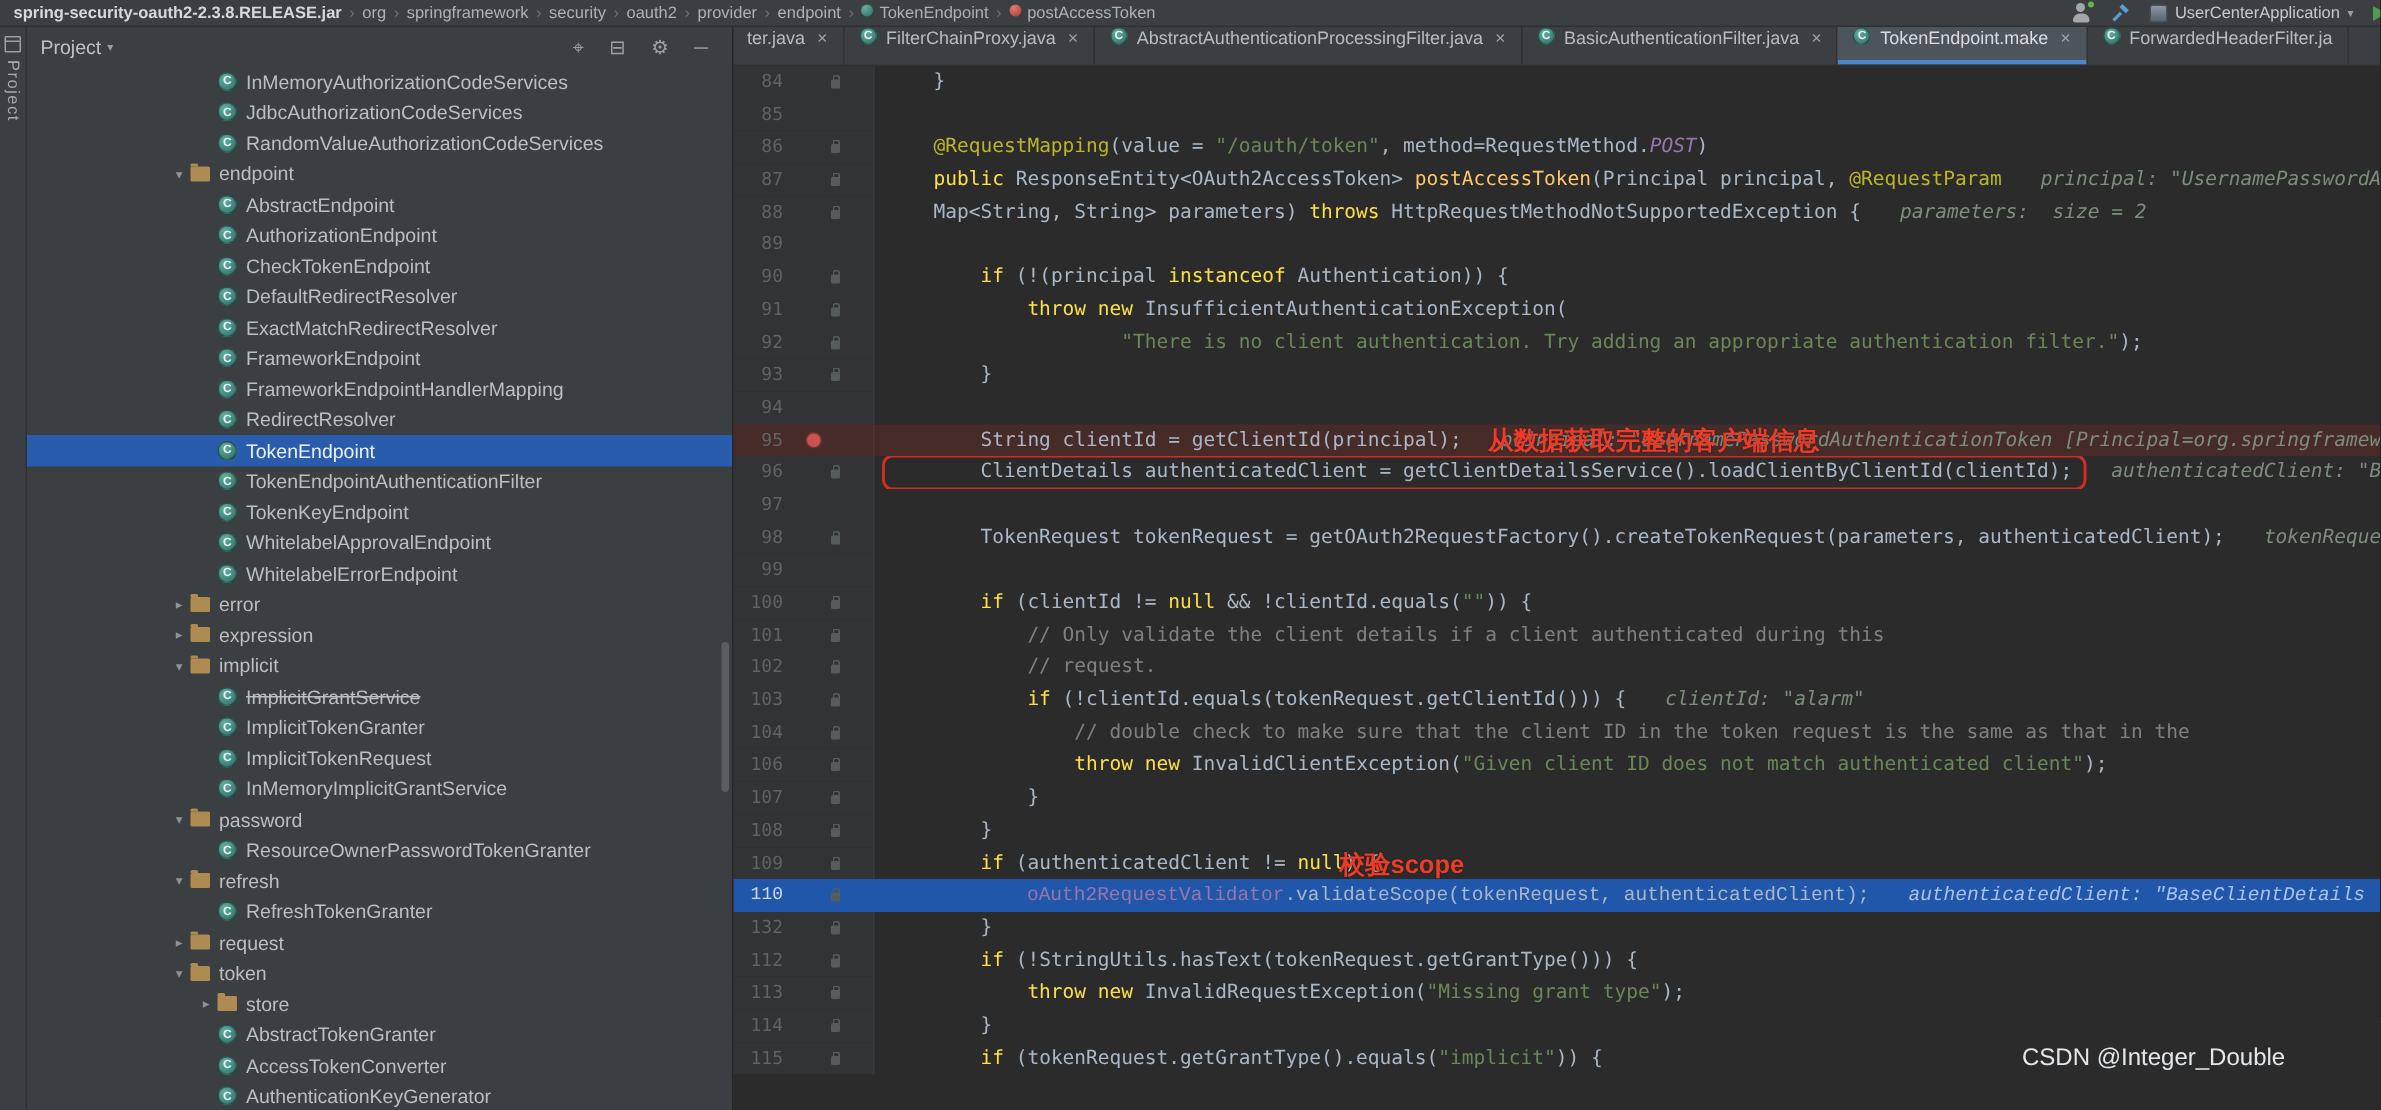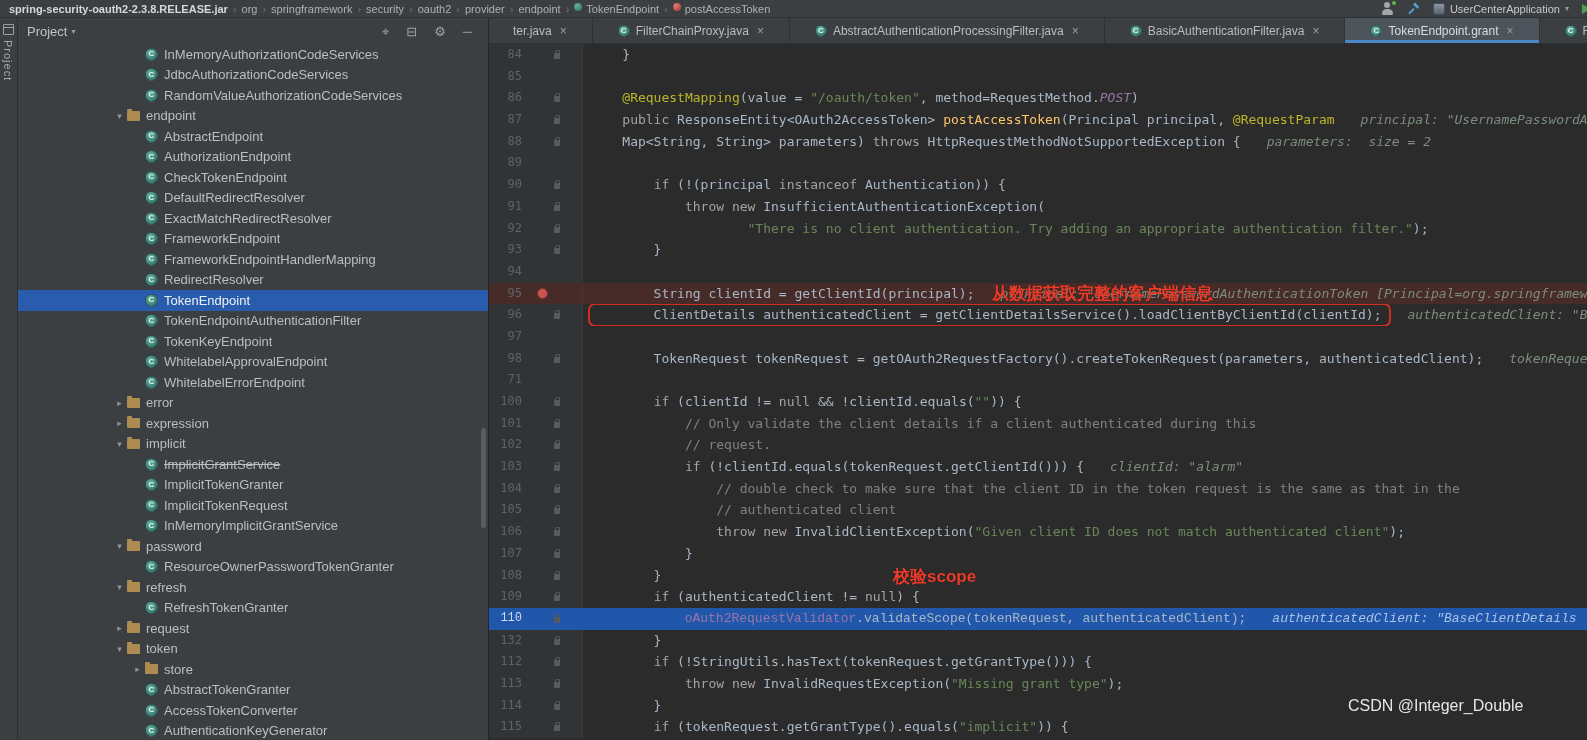--- a/index.html
+++ b/index.html
@@ -48,38 +48,38 @@
   .fico::before{content:"";position:absolute;top:-2px;left:0;width:5px;height:2px;background:#ae8c51;border-radius:1px 1px 0 0;}
   .cico{flex:none;width:13px;height:13px;border-radius:50%;background:radial-gradient(circle at 35% 30%,#62b0a0,#2c6a64);
         color:#e9f5f3;font-size:8px;font-weight:bold;display:inline-flex;align-items:center;justify-content:center;
         margin-right:6px;border:1px solid rgba(0,0,0,.35);box-sizing:border-box;line-height:1;}
   .dep{text-decoration:line-through;}
   .pscroll{position:absolute;right:2px;top:410px;width:5px;height:100px;background:#5a5d5f;border-radius:3px;}
 
   
   .editor{position:absolute;left:488px;top:18px;right:0;bottom:0;background:#2b2b2b;}
   .tabbar{height:26px;background:#3c3f41;display:flex;align-items:stretch;overflow:hidden;border-bottom:1px solid #2e3133;box-sizing:border-box;}
-  .tab{display:flex;align-items:center;gap:5px;padding:0 25px;font-size:12px;color:#b9bcbe;border-right:1px solid #2f3234;white-space:nowrap;cursor:default;}
+  .tab{display:flex;gap:5px;padding:0 10px;font-size:12px;color:#b9bcbe;border-right:1px solid #2f3234;white-space:nowrap;cursor:default;}
   .tab.active{background:#4e545c;box-shadow:inset 0 -3px 0 #4a88c7;color:#d9dde2;}
   .tab .cico{margin-right:1px;width:12px;height:12px;}
   .tclose{color:#9a9ea1;font-size:12px;margin-left:3px;}
   .codewrap{position:absolute;top:26px;left:0;right:0;bottom:0;overflow:hidden;
             font-family:"DejaVu Sans Mono","Liberation Mono",monospace;font-size:13px;}
   .line{display:flex;height:21.7px;line-height:21.7px;white-space:pre;}
   .ln{flex:none;width:34px;text-align:right;padding-right:4px;color:#606366;font-size:12px;background:#313335;}
   .fold{flex:none;width:56px;background:#313335;border-right:1px solid #37393b;position:relative;}
   .gmark{position:absolute;left:28px;top:9px;width:6px;height:6px;background:#565b5e;border-radius:1px;}
   .gmark::before{content:"";position:absolute;top:-3px;left:1px;width:3px;height:3px;border:1px solid #565b5e;border-bottom:none;border-radius:2px 2px 0 0;}
   .bpdot{position:absolute;left:11px;top:5px;width:11px;height:11px;border-radius:50%;background:#c75450;border:1px solid #7d3230;box-sizing:border-box;}
   .code{flex:1;padding-left:8px;overflow:hidden;color:#a9b7c6;}
   .line.bp,.line.bp .ln,.line.bp .fold{background:#462b28;border-right-color:#513330;}
   .line.exec,.line.exec .ln,.line.exec .fold{background:#2157ab;border-right-color:#2157ab;font-family:Liberation Mono, monospace;}
   .line.exec .ln{color:#cdd9ec;}
   .line.exec .hint{color:#a9c2e8;}
-  .t-p{color:#a9b7c6;}.t-k{color:#a3a3a3;}.t-s{color:#6a8759;}.t-c{color:#808080;}
+  .t-p{color:#a9b7c6;}.t-k{color:#fde047;}.t-s{color:#6a8759;}.t-c{color:#808080;}
   .t-a{color:#bbb529;}.t-m{color:#ffc66b;}.t-f{color:#9876aa;}.t-fi{color:#9876aa;font-style:italic;}
   .hint{color:#7d8d7d;font-style:italic;margin-left:26px;}
   .redbox{position:relative;display:inline-block;}
   .redbox::after{content:"";position:absolute;left:-3px;right:-9px;top:-1px;bottom:-1px;border:2px solid #cf2d20;border-radius:7px;pointer-events:none;}
 
   
   .ann{position:absolute;color:#ed3b2a;font-weight:bold;font-size:17px;z-index:6;text-shadow:0 0 1px rgba(0,0,0,.45);white-space:nowrap;}
   .ann1{left:992px;top:282px;}
   .ann2{left:893px;top:565px;}
   .wm{position:absolute;left:1348px;top:697px;color:#e3e7ea;font-size:16px;z-index:6;white-space:nowrap;}
@@ -357,21 +357,21 @@
           <span class="tlabel">AbstractAuthenticationProcessingFilter.java</span>
           <span class="tclose">×</span>
         </div>
         <div class="tab">
           <span class="cico">C</span>
           <span class="tlabel">BasicAuthenticationFilter.java</span>
           <span class="tclose">×</span>
         </div>
         <div class="tab active">
           <span class="cico">C</span>
-          <span class="tlabel">TokenEndpoint.grant</span>
+          <span class="tlabel">TokenEndpoint.make</span>
           <span class="tclose">×</span>
         </div>
         <div class="tab">
           <span class="cico">C</span>
           <span class="tlabel">ForwardedHeaderFilter.ja</span>
         </div>
       </div>
     <div class="codewrap">
       <div>
           <div class="line"><span class="ln">84</span><span class="fold"><span class="gmark"></span></span><span class="code"><span class="t-p">    }</span></span></div>
@@ -382,27 +382,26 @@
           <div class="line"><span class="ln">89</span><span class="fold"></span><span class="code"></span></div>
           <div class="line"><span class="ln">90</span><span class="fold"><span class="gmark"></span></span><span class="code"><span class="t-p">        </span><span class="t-k">if</span><span class="t-p"> (!(principal </span><span class="t-k">instanceof</span><span class="t-p"> Authentication)) {</span></span></div>
           <div class="line"><span class="ln">91</span><span class="fold"><span class="gmark"></span></span><span class="code"><span class="t-p">            </span><span class="t-k">throw</span><span class="t-p"> </span><span class="t-k">new</span><span class="t-p"> InsufficientAuthenticationException(</span></span></div>
           <div class="line"><span class="ln">92</span><span class="fold"><span class="gmark"></span></span><span class="code"><span class="t-p">                    </span><span class="t-s">"There is no client authentication. Try adding an appropriate authentication filter."</span><span class="t-p">);</span></span></div>
           <div class="line"><span class="ln">93</span><span class="fold"><span class="gmark"></span></span><span class="code"><span class="t-p">        }</span></span></div>
           <div class="line"><span class="ln">94</span><span class="fold"></span><span class="code"></span></div>
           <div class="line bp"><span class="ln">95</span><span class="fold"><span class="bpdot"></span></span><span class="code"><span class="t-p">        String clientId = getClientId(principal);</span><span class="hint">principal: "UsernamePasswordAuthenticationToken [Principal=org.springframewo</span></span></div>
           <div class="line"><span class="ln">96</span><span class="fold"><span class="gmark"></span></span><span class="code"><span class="redbox"><span class="t-p">        ClientDetails authenticatedClient = getClientDetailsService().loadClientByClientId(clientId);</span></span><span class="hint">authenticatedClient: "Ba</span></span></div>
           <div class="line"><span class="ln">97</span><span class="fold"></span><span class="code"></span></div>
           <div class="line"><span class="ln">98</span><span class="fold"><span class="gmark"></span></span><span class="code"><span class="t-p">        TokenRequest tokenRequest = getOAuth2RequestFactory().createTokenRequest(parameters, authenticatedClient);</span><span class="hint">tokenReques</span></span></div>
-          <div class="line"><span class="ln">71</span><span class="fold"></span><span class="code"></span></div>
+          <div class="line"><span class="ln">99</span><span class="fold"></span><span class="code"></span></div>
           <div class="line"><span class="ln">100</span><span class="fold"><span class="gmark"></span></span><span class="code"><span class="t-p">        </span><span class="t-k">if</span><span class="t-p"> (clientId != </span><span class="t-k">null</span><span class="t-p"> &amp;&amp; !clientId.equals(</span><span class="t-s">""</span><span class="t-p">)) {</span></span></div>
           <div class="line"><span class="ln">101</span><span class="fold"><span class="gmark"></span></span><span class="code"><span class="t-c">            // Only validate the client details if a client authenticated during this</span></span></div>
           <div class="line"><span class="ln">102</span><span class="fold"><span class="gmark"></span></span><span class="code"><span class="t-c">            // request.</span></span></div>
           <div class="line"><span class="ln">103</span><span class="fold"><span class="gmark"></span></span><span class="code"><span class="t-p">            </span><span class="t-k">if</span><span class="t-p"> (!clientId.equals(tokenRequest.getClientId())) {</span><span class="hint">clientId: "alarm"</span></span></div>
           <div class="line"><span class="ln">104</span><span class="fold"><span class="gmark"></span></span><span class="code"><span class="t-c">                // double check to make sure that the client ID in the token request is the same as that in the</span></span></div>
-          <div class="line"><span class="ln">105</span><span class="fold"><span class="gmark"></span></span><span class="code"><span class="t-c">                // authenticated client</span></span></div>
           <div class="line"><span class="ln">106</span><span class="fold"><span class="gmark"></span></span><span class="code"><span class="t-p">                </span><span class="t-k">throw</span><span class="t-p"> </span><span class="t-k">new</span><span class="t-p"> InvalidClientException(</span><span class="t-s">"Given client ID does not match authenticated client"</span><span class="t-p">);</span></span></div>
           <div class="line"><span class="ln">107</span><span class="fold"><span class="gmark"></span></span><span class="code"><span class="t-p">            }</span></span></div>
           <div class="line"><span class="ln">108</span><span class="fold"><span class="gmark"></span></span><span class="code"><span class="t-p">        }</span></span></div>
           <div class="line"><span class="ln">109</span><span class="fold"><span class="gmark"></span></span><span class="code"><span class="t-p">        </span><span class="t-k">if</span><span class="t-p"> (authenticatedClient != </span><span class="t-k">null</span><span class="t-p">) {</span></span></div>
           <div class="line exec"><span class="ln">110</span><span class="fold"><span class="gmark"></span></span><span class="code"><span class="t-p">            </span><span class="t-f">oAuth2RequestValidator</span><span class="t-p">.validateScope(tokenRequest, authenticatedClient);</span><span class="hint">authenticatedClient: "BaseClientDetails</span></span></div>
           <div class="line"><span class="ln">132</span><span class="fold"><span class="gmark"></span></span><span class="code"><span class="t-p">        }</span></span></div>
           <div class="line"><span class="ln">112</span><span class="fold"><span class="gmark"></span></span><span class="code"><span class="t-p">        </span><span class="t-k">if</span><span class="t-p"> (!StringUtils.hasText(tokenRequest.getGrantType())) {</span></span></div>
           <div class="line"><span class="ln">113</span><span class="fold"><span class="gmark"></span></span><span class="code"><span class="t-p">            </span><span class="t-k">throw</span><span class="t-p"> </span><span class="t-k">new</span><span class="t-p"> InvalidRequestException(</span><span class="t-s">"Missing grant type"</span><span class="t-p">);</span></span></div>
           <div class="line"><span class="ln">114</span><span class="fold"><span class="gmark"></span></span><span class="code"><span class="t-p">        }</span></span></div>
           <div class="line"><span class="ln">115</span><span class="fold"><span class="gmark"></span></span><span class="code"><span class="t-p">        </span><span class="t-k">if</span><span class="t-p"> (tokenRequest.getGrantType().equals(</span><span class="t-s">"implicit"</span><span class="t-p">)) {</span></span></div>

